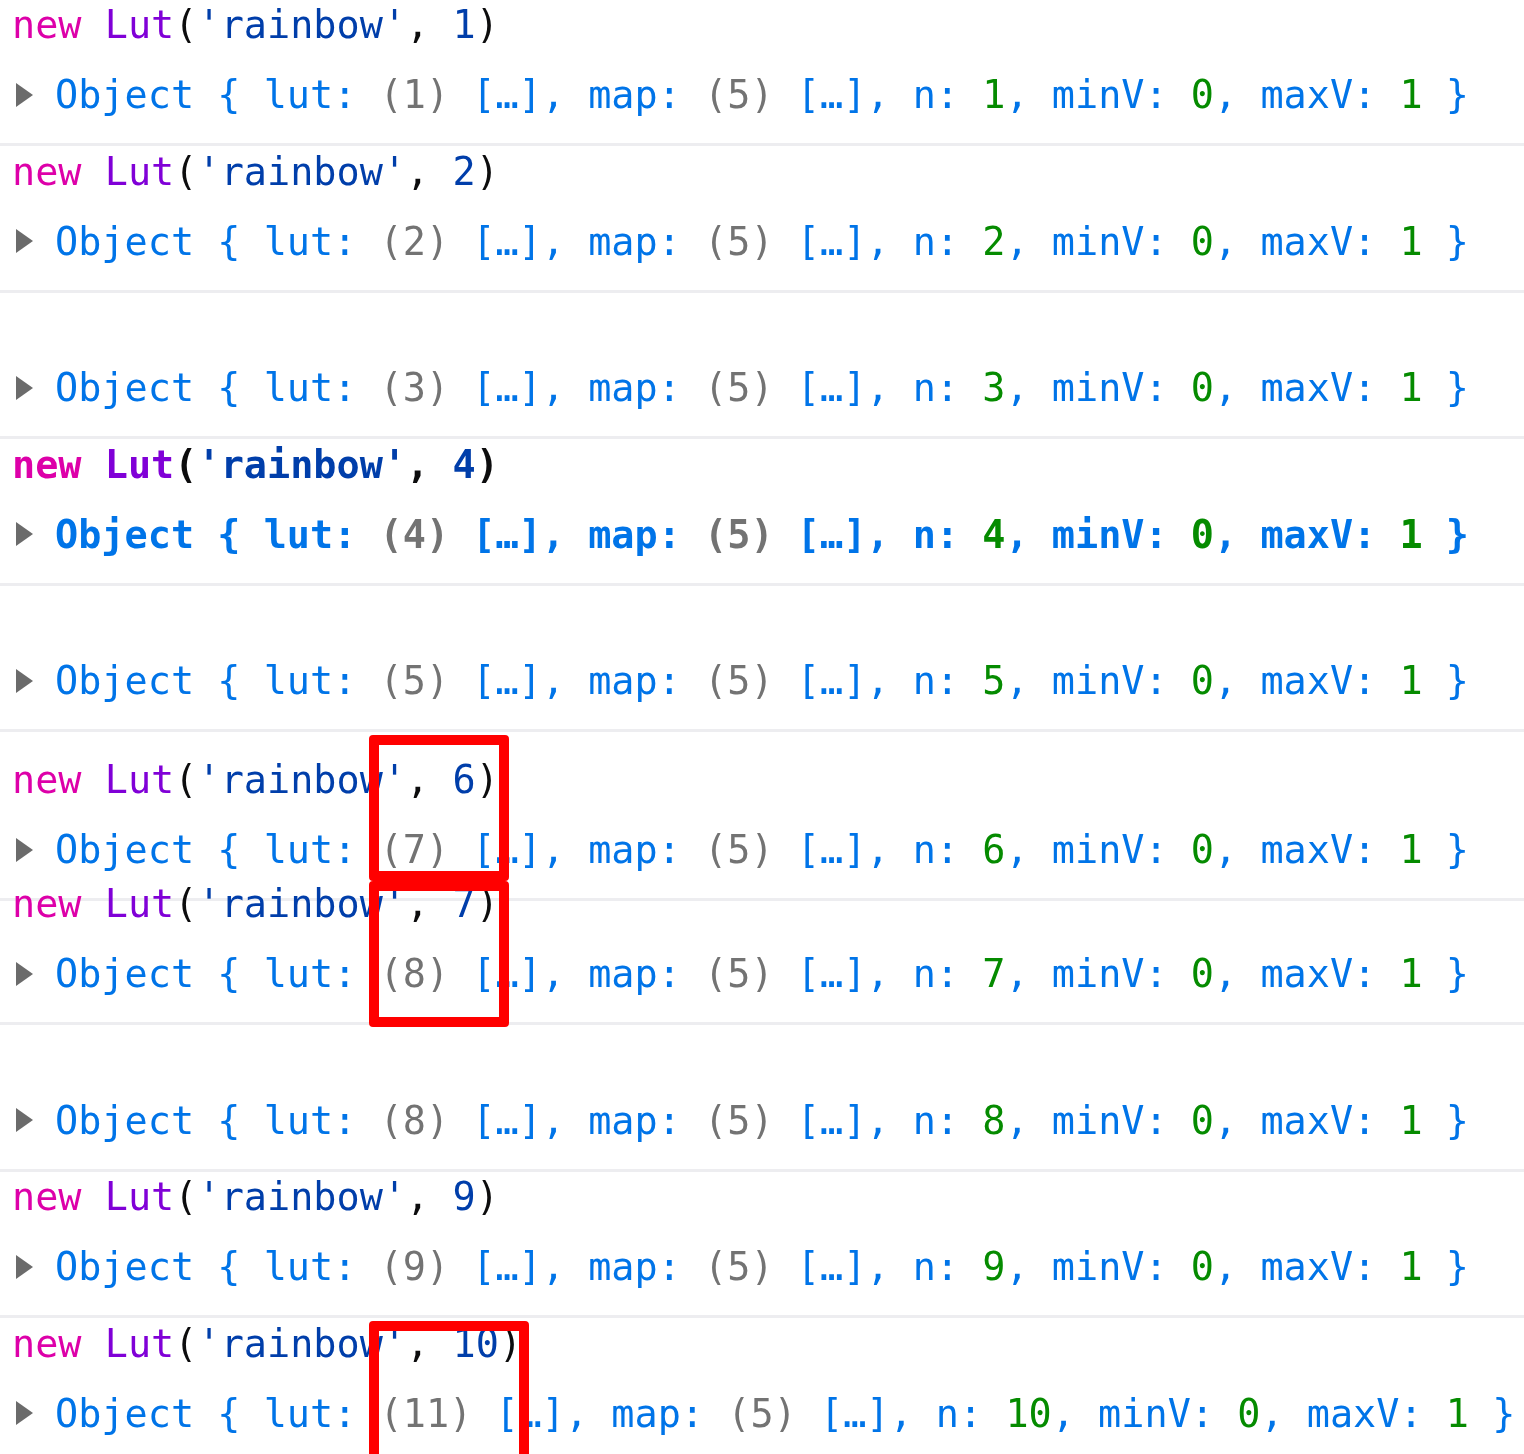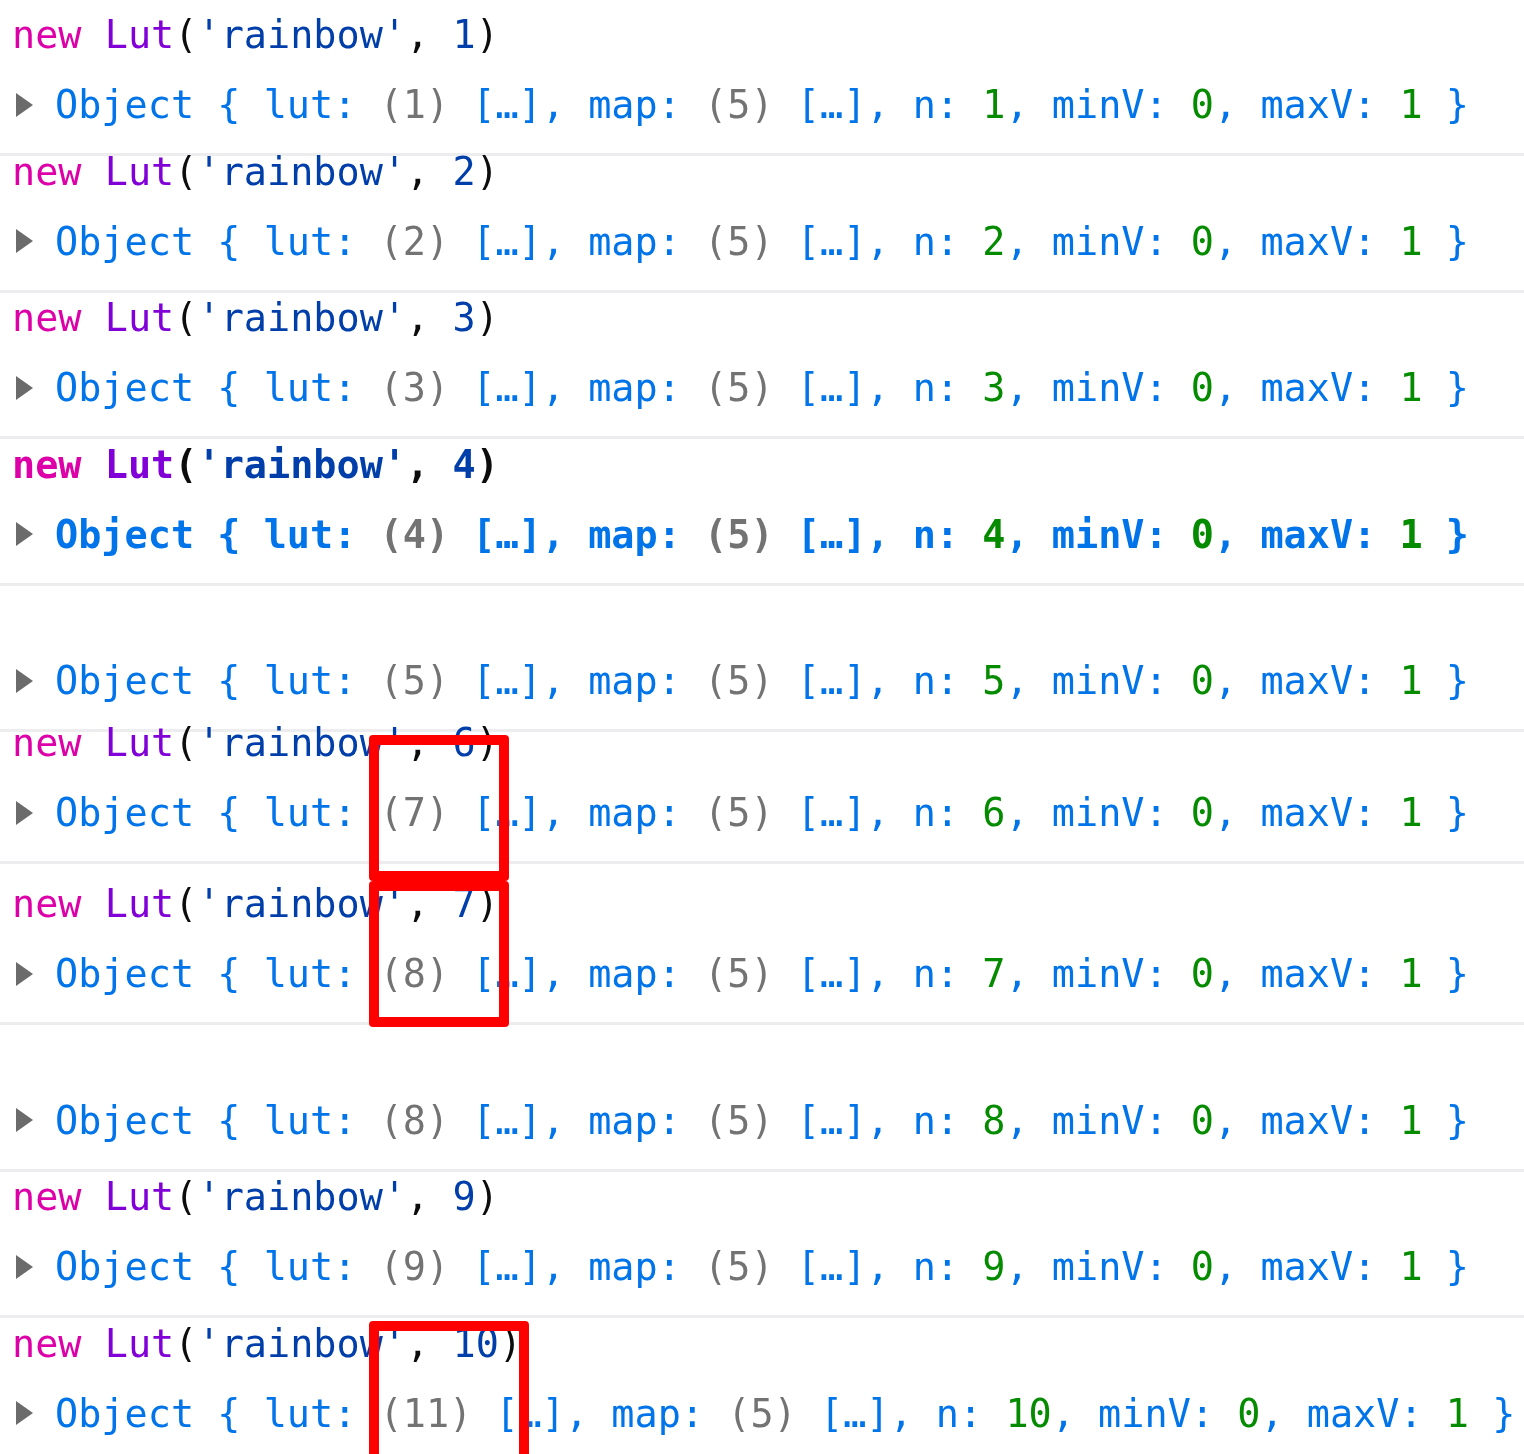--- a/index.html
+++ b/index.html
@@ -16,40 +16,39 @@
   .obj { color:#0074e8; }
   .gray { color:#737373; }
   .green { color:#058b00; }
   .tri { display:inline-block; width:0; height:0; border-top:12px solid transparent; border-bottom:12px solid transparent; border-left:17px solid #6b6b6b; margin-right:22px; vertical-align:middle; position:relative; top:-3px; }
   .hl { position:absolute; border:10px solid #ff0000; border-radius:4px; box-sizing:border-box; }
 </style>
 </head>
 <body>
 
 <div id="console">
-    <div class="entry" style="top: 10px;">
+    <div class="entry" style="top: 0px;">
     <div class="input"><span class="kw">new</span> <span class="cls">Lut</span><span class="punc">(</span><span class="str">'rainbow'</span><span class="punc">, </span><span class="num-in">1</span><span class="punc">)</span></div>
     <div class="output"><span class="tri"></span><span class="obj">Object</span><span class="obj"> { </span><span class="obj">lut: </span><span class="gray">(1)</span><span class="obj"> […]</span><span class="obj">, map: </span><span class="gray">(5)</span><span class="obj"> […]</span><span class="obj">, n: </span><span class="green">1</span><span class="obj">, minV: </span><span class="green">0</span><span class="obj">, maxV: </span><span class="green">1</span><span class="obj"> }</span></div>
   </div>
     <div class="entry" style="top: 146.5px;">
     <div class="input"><span class="kw">new</span> <span class="cls">Lut</span><span class="punc">(</span><span class="str">'rainbow'</span><span class="punc">, </span><span class="num-in">2</span><span class="punc">)</span></div>
     <div class="output"><span class="tri"></span><span class="obj">Object</span><span class="obj"> { </span><span class="obj">lut: </span><span class="gray">(2)</span><span class="obj"> […]</span><span class="obj">, map: </span><span class="gray">(5)</span><span class="obj"> […]</span><span class="obj">, n: </span><span class="green">2</span><span class="obj">, minV: </span><span class="green">0</span><span class="obj">, maxV: </span><span class="green">1</span><span class="obj"> }</span></div>
   </div>
     <div class="entry" style="top: 293px;">
-    <div class="input"><span class="kw">new</span> <span class="cls">Lut</span><span class="punc">(</span><span class="str">'rainbow'</span><span class="punc">, </span><span class="num-in">3</span><span class="punc">)</span></div>
     <div class="output"><span class="tri"></span><span class="obj">Object</span><span class="obj"> { </span><span class="obj">lut: </span><span class="gray">(3)</span><span class="obj"> […]</span><span class="obj">, map: </span><span class="gray">(5)</span><span class="obj"> […]</span><span class="obj">, n: </span><span class="green">3</span><span class="obj">, minV: </span><span class="green">0</span><span class="obj">, maxV: </span><span class="green">1</span><span class="obj"> }</span></div>
   </div>
     <div class="entry" style="top: 439.5px; font-weight: bold;">
     <div class="input"><span class="kw">new</span> <span class="cls">Lut</span><span class="punc">(</span><span class="str">'rainbow'</span><span class="punc">, </span><span class="num-in">4</span><span class="punc">)</span></div>
     <div class="output"><span class="tri"></span><span class="obj">Object</span><span class="obj"> { </span><span class="obj">lut: </span><span class="gray">(4)</span><span class="obj"> […]</span><span class="obj">, map: </span><span class="gray">(5)</span><span class="obj"> […]</span><span class="obj">, n: </span><span class="green">4</span><span class="obj">, minV: </span><span class="green">0</span><span class="obj">, maxV: </span><span class="green">1</span><span class="obj"> }</span></div>
   </div>
     <div class="entry" style="top: 586px;">
     <div class="output"><span class="tri"></span><span class="obj">Object</span><span class="obj"> { </span><span class="obj">lut: </span><span class="gray">(5)</span><span class="obj"> […]</span><span class="obj">, map: </span><span class="gray">(5)</span><span class="obj"> […]</span><span class="obj">, n: </span><span class="green">5</span><span class="obj">, minV: </span><span class="green">0</span><span class="obj">, maxV: </span><span class="green">1</span><span class="obj"> }</span></div>
   </div>
-    <div class="entry" style="top: 718px; padding-left: 30px;">
+    <div class="entry" style="top: 755px; padding-left: 30px;">
     <div class="input"><span class="kw">new</span> <span class="cls">Lut</span><span class="punc">(</span><span class="str">'rainbow'</span><span class="punc">, </span><span class="num-in">6</span><span class="punc">)</span></div>
     <div class="output"><span class="tri"></span><span class="obj">Object</span><span class="obj"> { </span><span class="obj">lut: </span><span class="gray">(7)</span><span class="obj"> […]</span><span class="obj">, map: </span><span class="gray">(5)</span><span class="obj"> […]</span><span class="obj">, n: </span><span class="green">6</span><span class="obj">, minV: </span><span class="green">0</span><span class="obj">, maxV: </span><span class="green">1</span><span class="obj"> }</span></div>
   </div>
     <div class="entry" style="top: 879px;">
     <div class="input"><span class="kw">new</span> <span class="cls">Lut</span><span class="punc">(</span><span class="str">'rainbow'</span><span class="punc">, </span><span class="num-in">7</span><span class="punc">)</span></div>
     <div class="output"><span class="tri"></span><span class="obj">Object</span><span class="obj"> { </span><span class="obj">lut: </span><span class="gray">(8)</span><span class="obj"> […]</span><span class="obj">, map: </span><span class="gray">(5)</span><span class="obj"> […]</span><span class="obj">, n: </span><span class="green">7</span><span class="obj">, minV: </span><span class="green">0</span><span class="obj">, maxV: </span><span class="green">1</span><span class="obj"> }</span></div>
   </div>
     <div class="entry" style="top: 1025.5px;">
     <div class="output"><span class="tri"></span><span class="obj">Object</span><span class="obj"> { </span><span class="obj">lut: </span><span class="gray">(8)</span><span class="obj"> […]</span><span class="obj">, map: </span><span class="gray">(5)</span><span class="obj"> […]</span><span class="obj">, n: </span><span class="green">8</span><span class="obj">, minV: </span><span class="green">0</span><span class="obj">, maxV: </span><span class="green">1</span><span class="obj"> }</span></div>
   </div>

